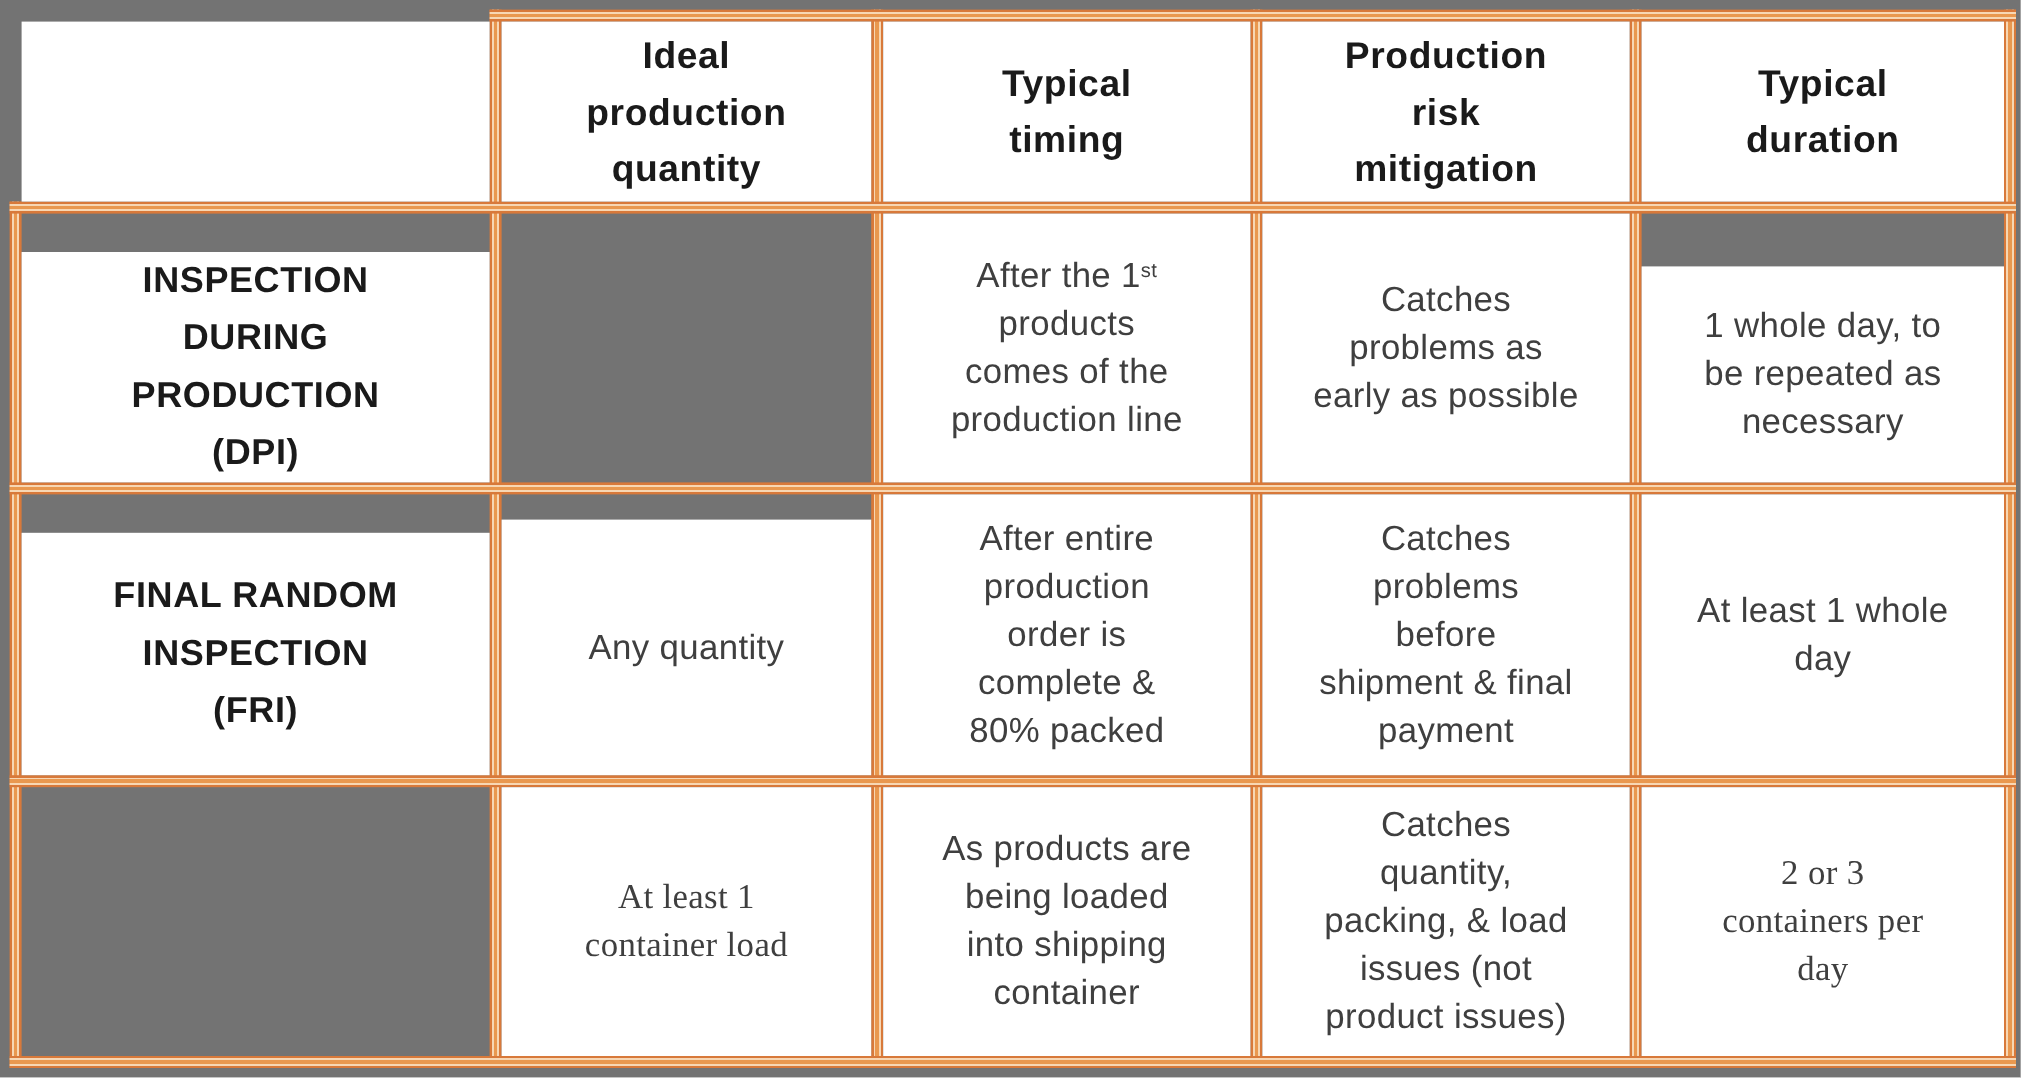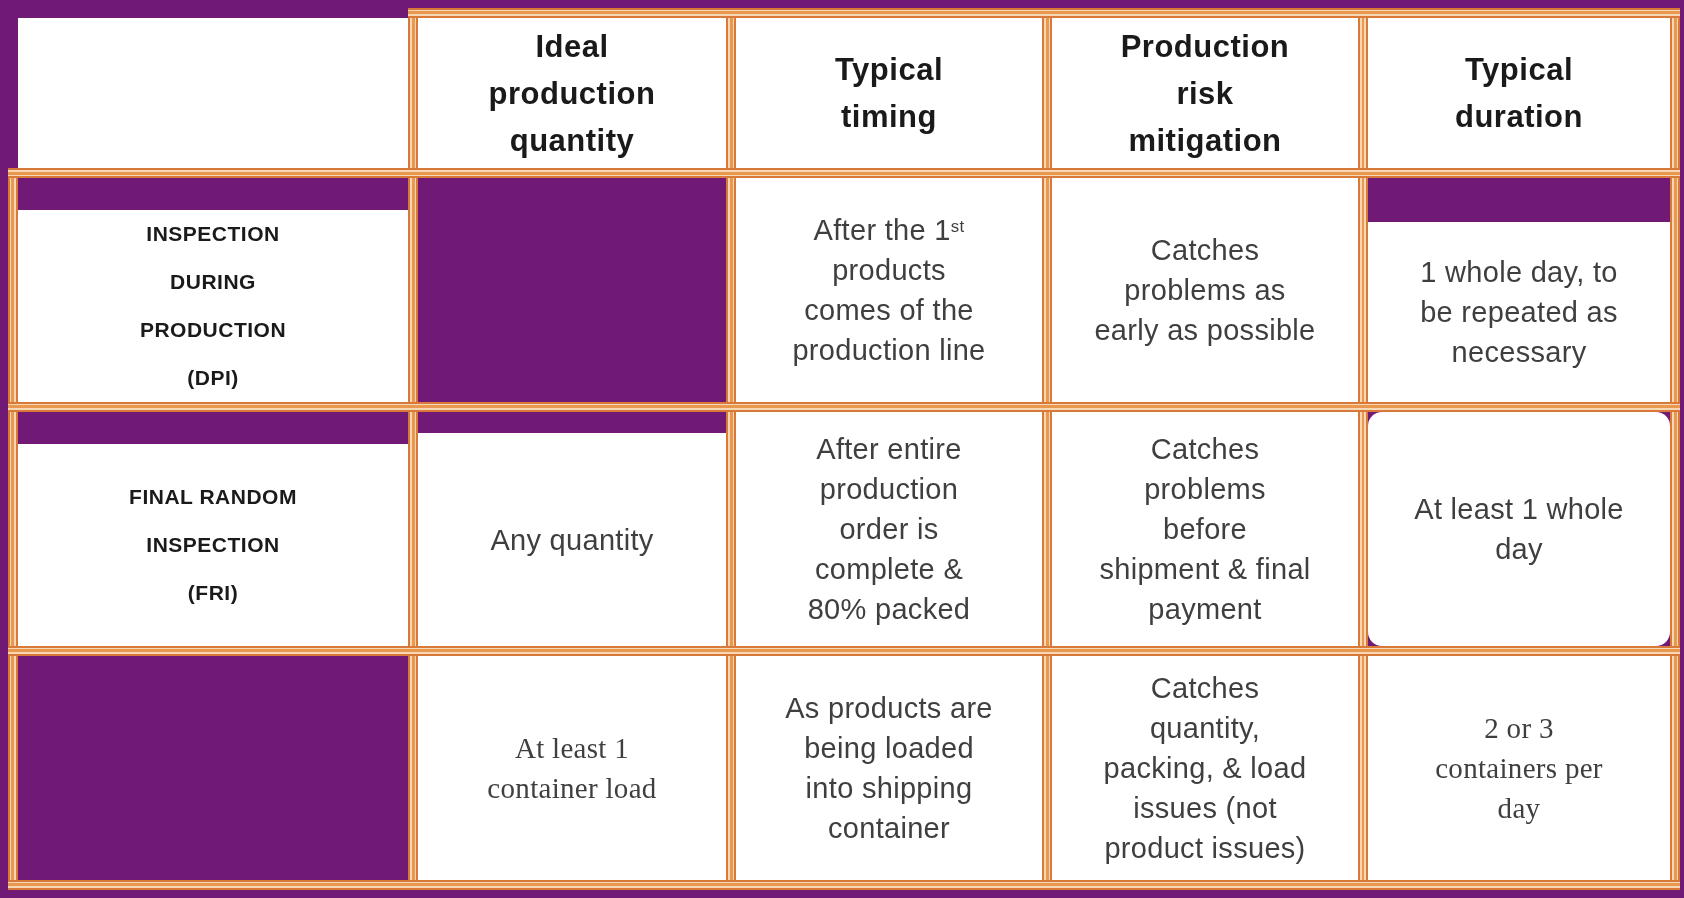--- a/index.html
+++ b/index.html
@@ -5,21 +5,21 @@
   html, body {
     margin: 0;
     padding: 0;
     background: #ffffff;
     font-family: "Liberation Sans", sans-serif;
   }
   .canvas {
     position: relative;
     width: 1684px;
     height: 898px;
-    background: #701a75;
+    background: #737373;
     overflow: hidden;
   }
   .table-grid {
     position: absolute;
     left: 8px;
     top: 8px;
     display: grid;
     grid-template-columns: 10px 390px 10px 308px 10px 306px 10px 306px 10px 302px 10px;
     grid-template-rows: 10px 150px 10px 224px 10px 234px 10px 224px 10px;
   }
@@ -51,21 +51,21 @@
   }
   .col-header {
     font-weight: bold;
     font-size: 31px;
     line-height: 47px;
     letter-spacing: 0.5px;
     color: var(--header-text, #1A1A1A);
   }
   .row-header {
     font-weight: bold;
-    font-size: 21px;
+    font-size: 30px;
     line-height: 48px;
     letter-spacing: 0.5px;
     color: var(--header-text, #1A1A1A);
     margin-top: 32px;
   }
   .body-cell {
     font-size: 29px;
     line-height: 40px;
     letter-spacing: 0.3px;
     color: var(--body-text, #3F3F3F);
@@ -131,21 +131,21 @@
     </div>
     <div class="cell body-cell" style="grid-area: 6 / 4 / 7 / 5; margin-top: 21px;">
       <div>Any quantity</div>
     </div>
     <div class="cell body-cell" style="grid-area: 6 / 6 / 7 / 7;">
       <div>After entire<br>production<br>order is<br>complete &amp;<br>80% packed</div>
     </div>
     <div class="cell body-cell" style="grid-area: 6 / 8 / 7 / 9;">
       <div>Catches<br>problems<br>before<br>shipment &amp; final<br>payment</div>
     </div>
-    <div class="cell body-cell" style="grid-area: 6 / 10 / 7 / 11; border-radius: 14px;">
+    <div class="cell body-cell" style="grid-area: 6 / 10 / 7 / 11;">
       <div>At least 1 whole<br>day</div>
     </div>
 
     <div class="cell body-cell" style="grid-area: 8 / 4 / 9 / 5; font-family: Liberation Serif, serif;">
       <div>At least 1<br>container load</div>
     </div>
     <div class="cell body-cell" style="grid-area: 8 / 6 / 9 / 7;">
       <div>As products are<br>being loaded<br>into shipping<br>container</div>
     </div>
     <div class="cell body-cell" style="grid-area: 8 / 8 / 9 / 9;">

